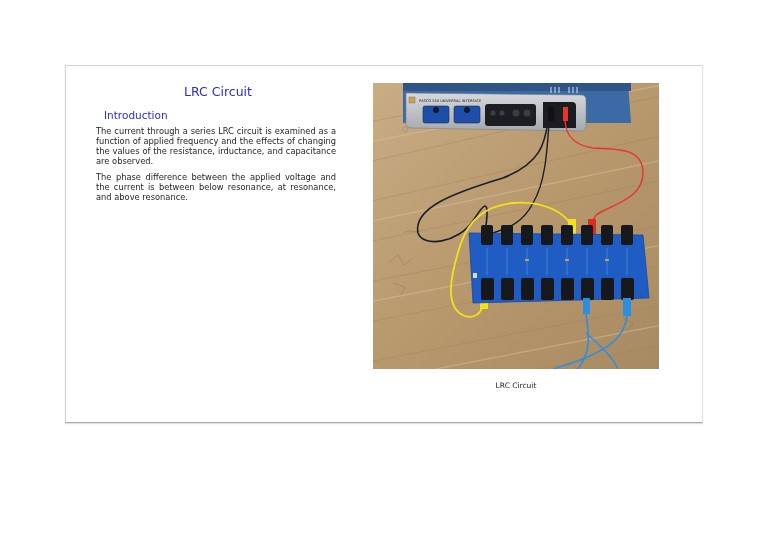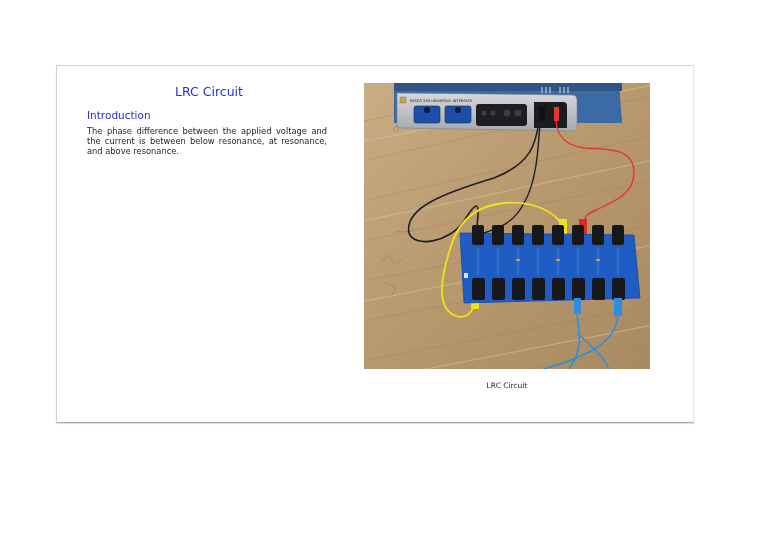--- a/index.html
+++ b/index.html
@@ -9,21 +9,21 @@
   }
   body {
     width: 768px;
     height: 543px;
     position: relative;
     overflow: hidden;
     font-family: "DejaVu Sans", sans-serif;
   }
   .page {
     position: absolute;
-    left: 56px;
+    left: 65px;
     top: 65px;
     width: 636px;
     height: 356px;
     background: #ffffff;
     border-top: 1px solid #d2d2d2;
     border-left: 1px solid #d2d2d2;
     border-right: 1px solid #e4e4e4;
     border-bottom: 1px solid #a9a9a9;
     box-shadow: 0 1px 1px rgba(0,0,0,0.12);
   }
@@ -39,21 +39,21 @@
     font-size: 12.5px;
     margin: 0;
     padding-left: 4px;
     font-weight: normal;
     line-height: 18px;
   }
   .section-heading {
     color: #2a2ad6;
     font-size: 10.5px;
     font-weight: normal;
-    margin: 7px 0 4px 0;
+    margin: 7px 0 4px 8px;
     line-height: 14px;
   }
   .para {
     font-size: 8.3px;
     line-height: 10px;
     color: #1e1e1e;
     text-align: justify;
     margin: 0 0 6px 0;
   }
   .figure {
@@ -75,20 +75,21 @@
     line-height: 10px;
   }
 </style>
 </head>
 <body>
 
 <div class="page">
   <div class="left-col">
     <h1 class="doc-title">LRC Circuit</h1>
     <h2 class="section-heading">Introduction</h2>
+    <p class="para">The current through a series LRC circuit is examined as a function of applied frequency and the effects of changing the values of the resistance, irductance, and capacitance are observed.</p>
     <p class="para">The phase difference between the applied voltage and the current is between below resonance, at resonance, and above resonance.</p>
   </div>
 
   <div class="figure">
     <svg class="photo" viewBox="0 0 286 286" xmlns="http://www.w3.org/2000/svg">
       <defs>
         <linearGradient id="wood" x1="0" y1="0" x2="1" y2="1">
           <stop offset="0" stop-color="#c9ad85"></stop>
           <stop offset="0.5" stop-color="#b8986d"></stop>
           <stop offset="1" stop-color="#a88a62"></stop>

